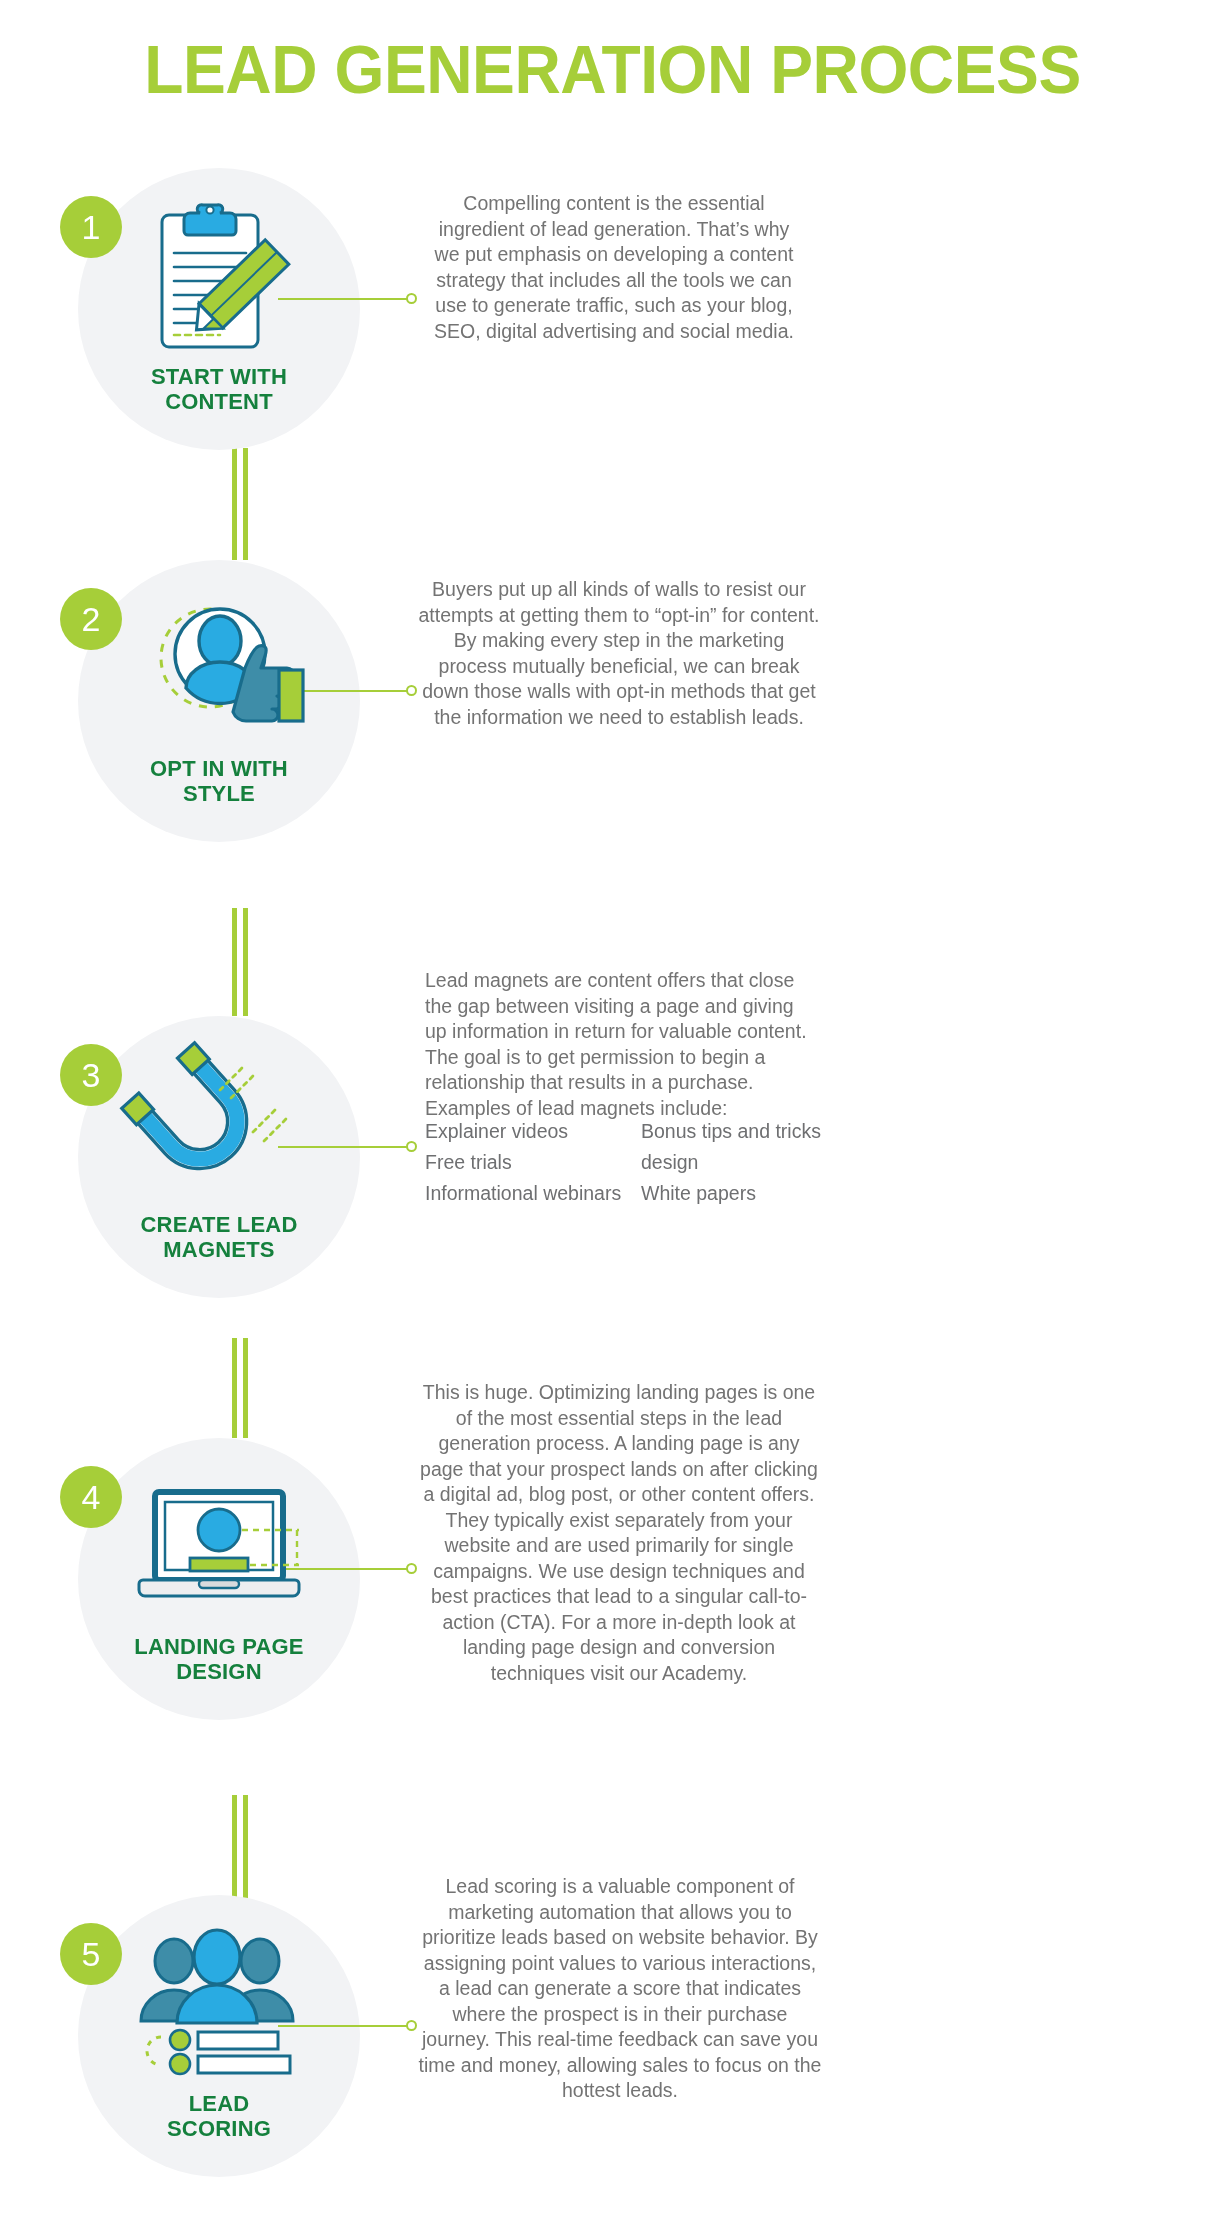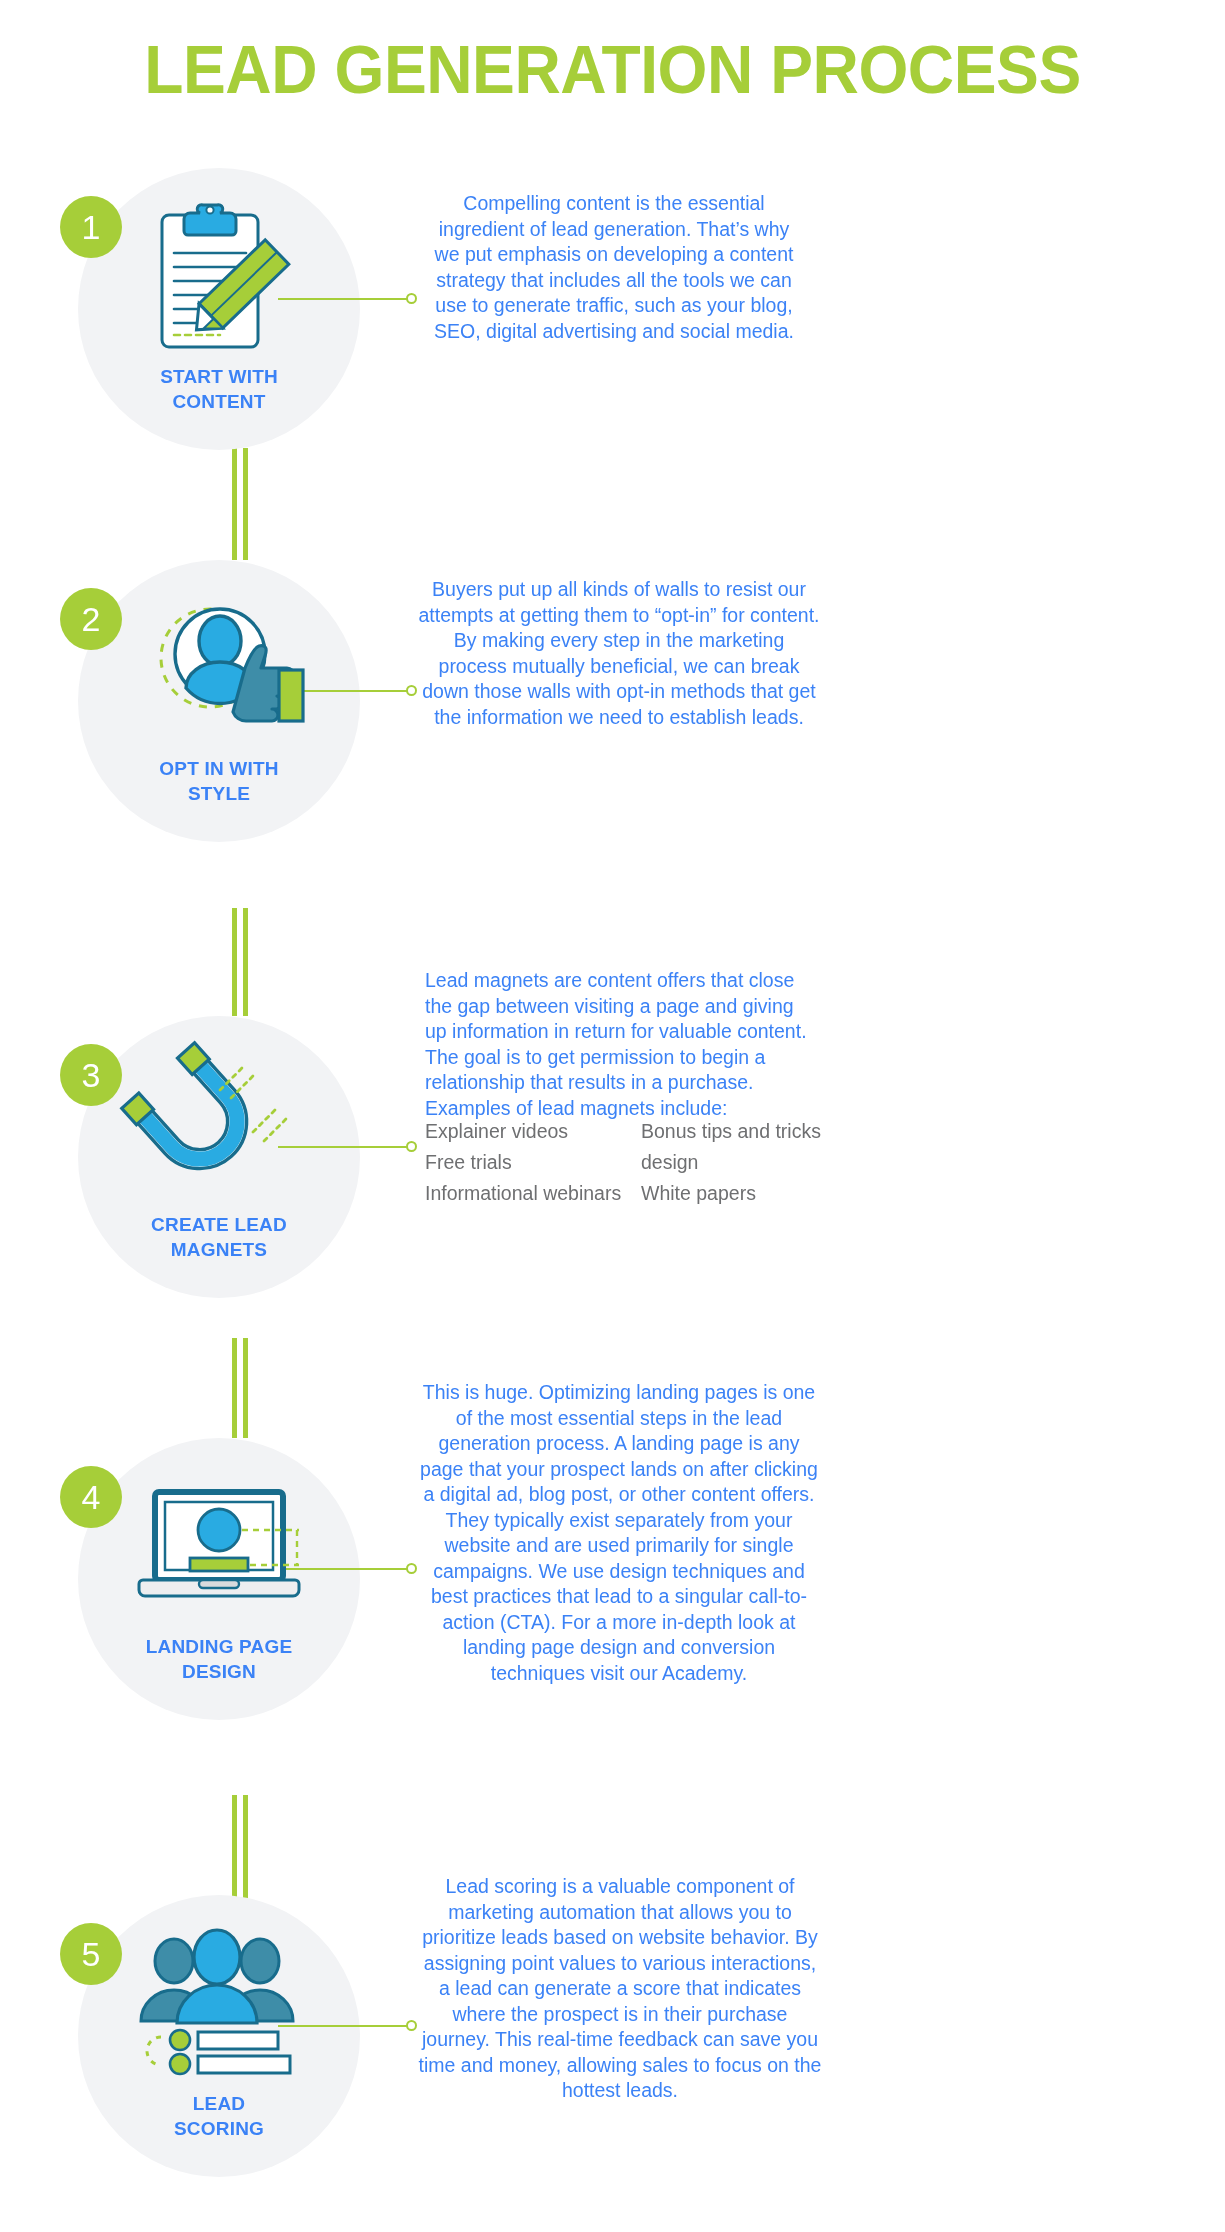--- a/index.html
+++ b/index.html
@@ -99,22 +99,22 @@
     align-items: center;
     justify-content: center;
     z-index: 2;
   }
   .step-label {
     position: absolute;
     left: 18px;
     top: 196px;
     width: 282px;
     text-align: center;
-    color: #3b82f6;
-    font-size: 19px;
+    color: #15803d;
+    font-size: 22px;
     font-weight: bold;
     line-height: 25px;
     letter-spacing: 0.2px;
     z-index: 2;
   }
 
   
   .connector {
     position: absolute;
     height: 12px;
@@ -132,21 +132,21 @@
     width: 11px;
     height: 11px;
     border: 2px solid #A6CE39;
     border-radius: 50%;
     background: #ffffff;
   }
 
   
   .copy {
     position: absolute;
-    color: #3b82f6;
+    color: #737373;
     font-size: 19.5px;
     line-height: 25.5px;
     font-family: "Liberation Sans", sans-serif;
   }
   .copy.center { text-align: center; }
   .copy.left   { text-align: left; }
 
   .magnet-list {
     position: absolute;
     color: #6E6F71;

